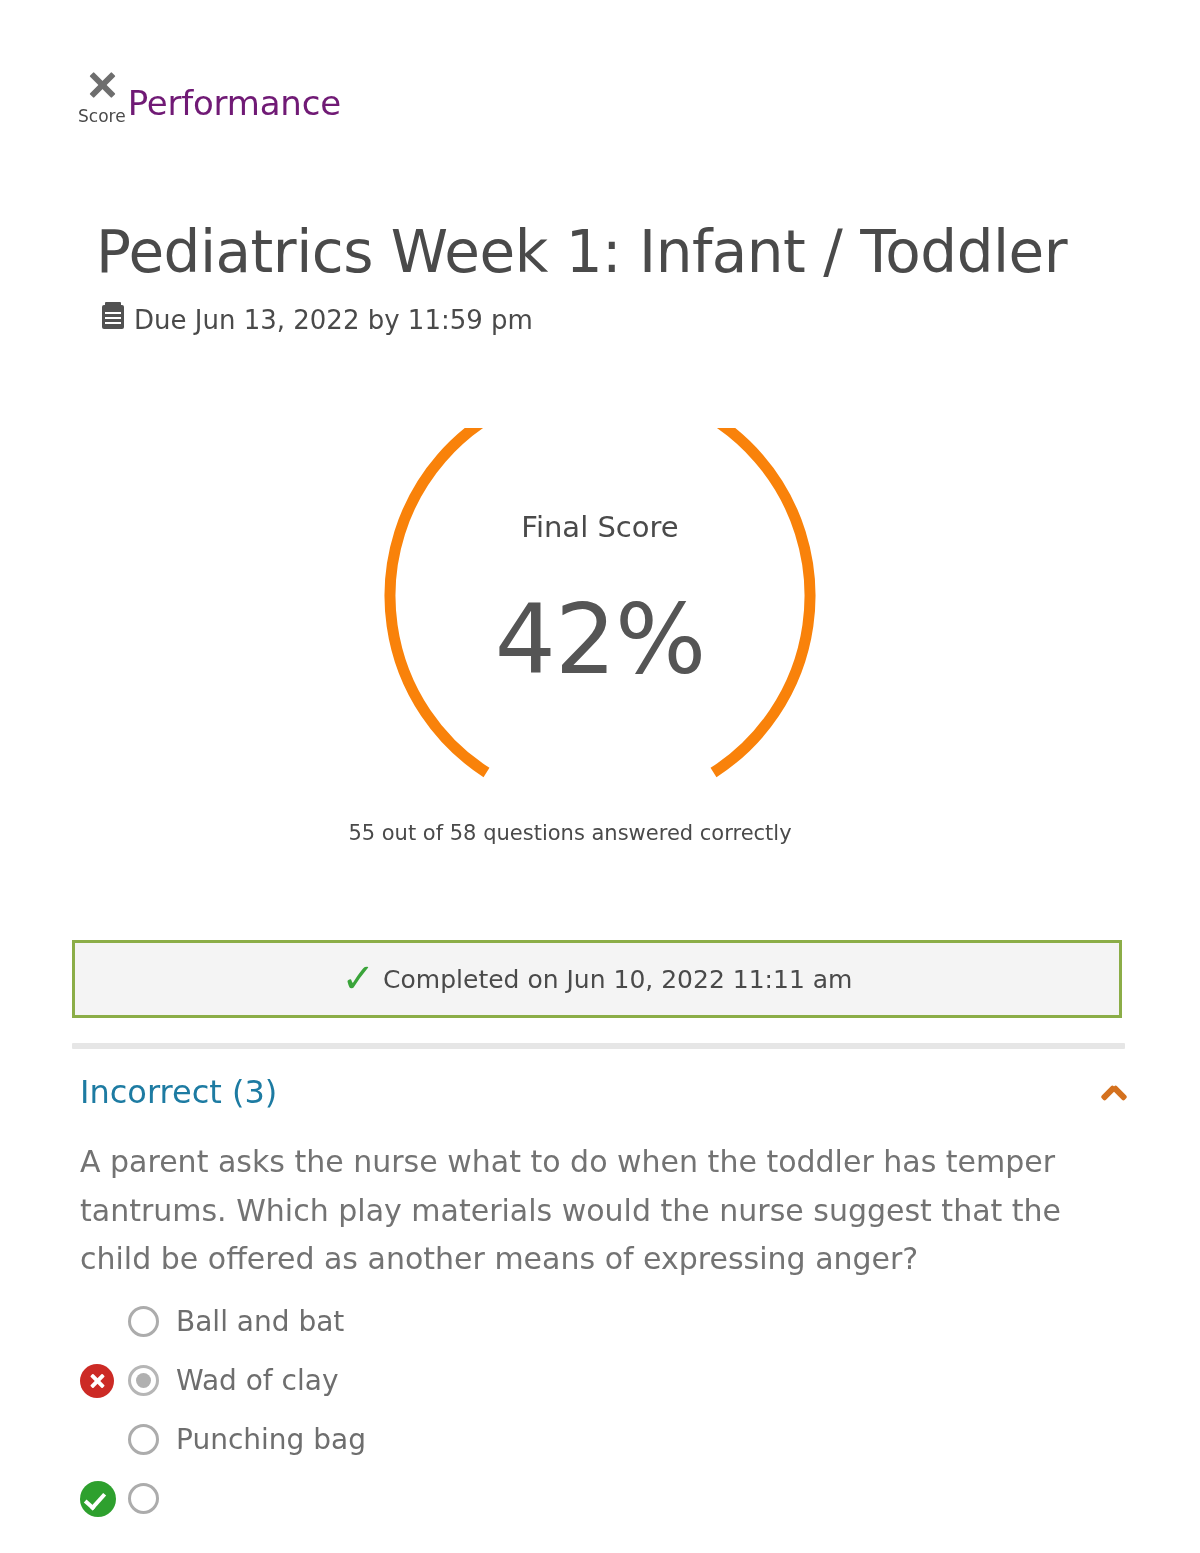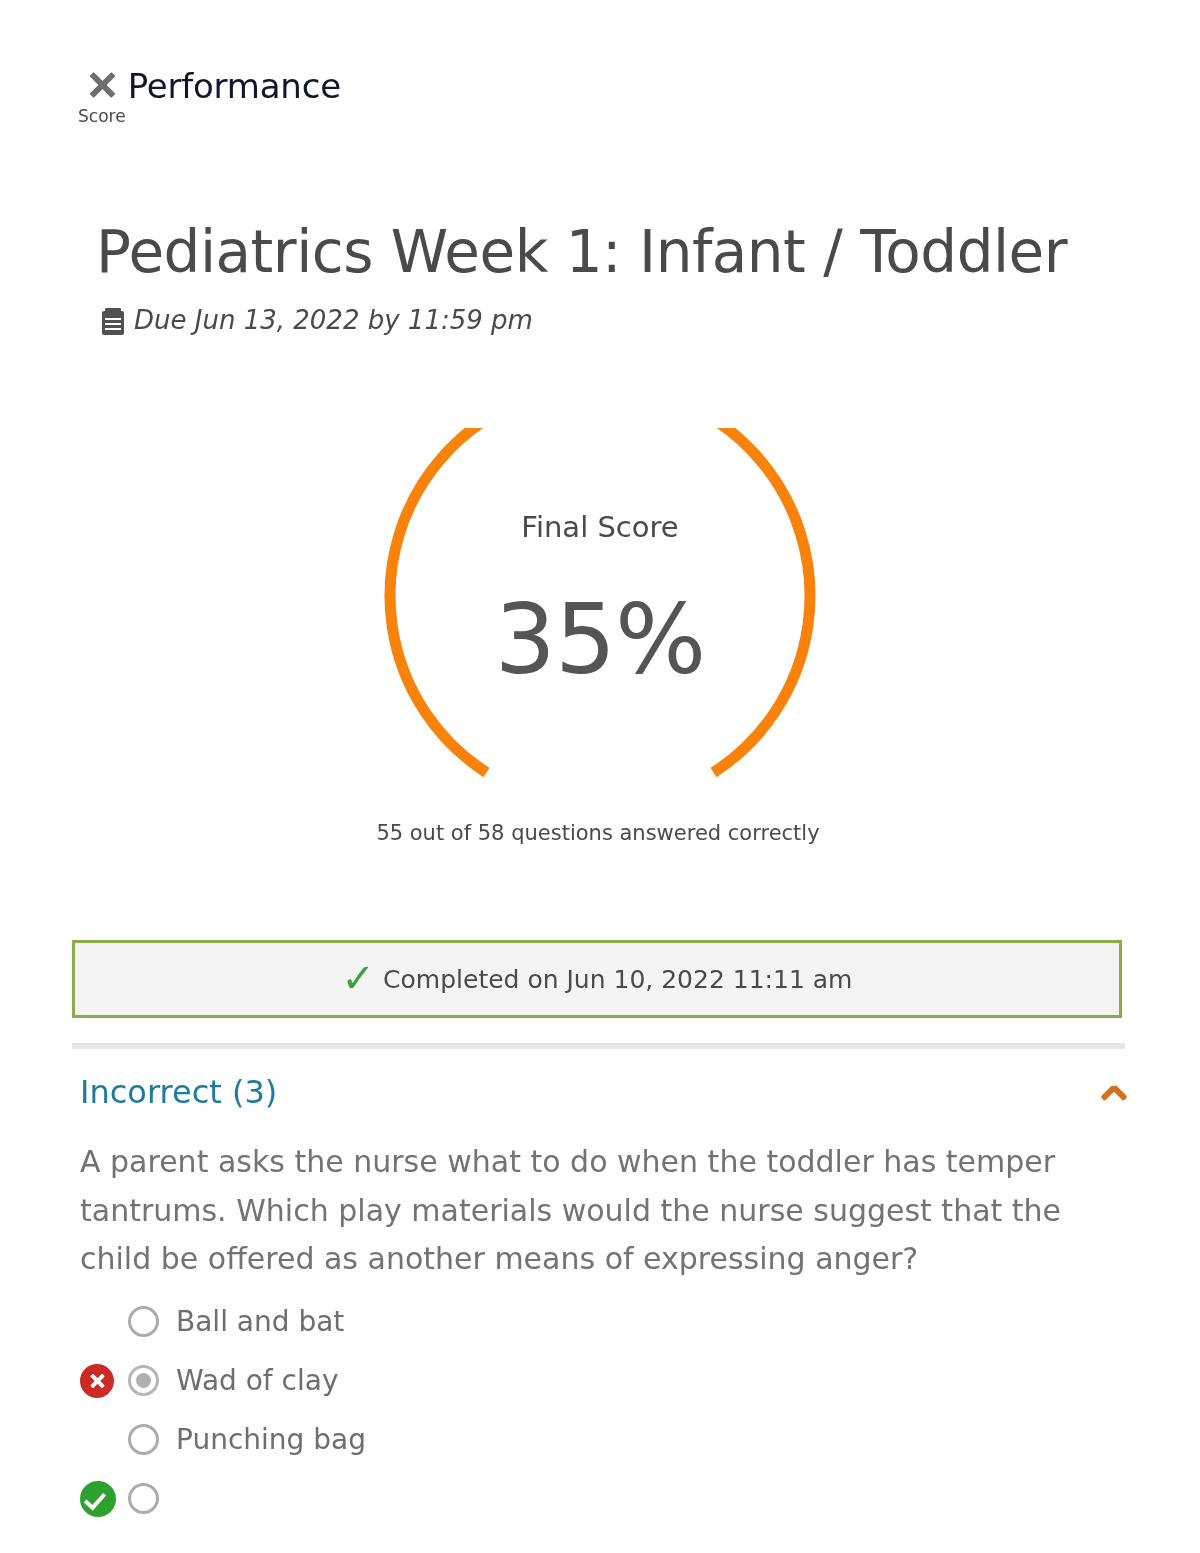--- a/index.html
+++ b/index.html
@@ -47,48 +47,47 @@
   .x-icon::before { transform: rotate(45deg); }
   .x-icon::after  { transform: rotate(-45deg); }
   .exit-label {
     font-size: 17px;
     color: #4a4a4a;
     margin-top: 6px;
     line-height: 1;
   }
   .perf-label {
     font-size: 34px;
-    color: #0f172a;
+    color: #701a75;
     line-height: 1;
     margin-left: 2px;
-    margin-top: 1px;
+    margin-top: 18px;
     letter-spacing: -0.2px;
   }
 
   
   .title {
     position: absolute;
     left: 96px;
     top: 222px;
     font-size: 58px;
     font-weight: 400;
     color: #4a4a4a;
     line-height: 1.05;
     letter-spacing: -0.5px;
     white-space: nowrap;
   }
   .due-row {
     position: absolute;
     left: 102px;
     top: 305px;
     display: flex;
-    align-items: flex-end;
+    align-items: flex-start;
     font-size: 26px;
     color: #4a4a4a;
-    font-style: italic;
   }
   .cal-icon {
     width: 22px;
     height: 24px;
     background: #515151;
     border-radius: 2px;
     position: relative;
     margin-right: 10px;
     flex: none;
   }
@@ -143,21 +142,20 @@
     letter-spacing: -1px;
   }
   .gauge-sub {
     position: absolute;
     width: 1140px;
     text-align: center;
     left: 0;
     top: 393px;
     font-size: 21px;
     color: #4a4a4a;
-    padding-left: 28px;
   }
 
   
   .banner {
     position: absolute;
     left: 72px;
     top: 940px;
     width: 1050px;
     height: 78px;
     box-sizing: border-box;
@@ -339,21 +337,21 @@
 <div class="due-row">
   <span class="cal-icon"></span>
   <span>Due Jun 13, 2022 by 11:59 pm</span>
 </div>
 
 <div class="gauge-wrap">
   <svg class="gauge-svg" width="444" height="380" viewBox="0 0 444 380">
     <path d="M 108.5 344.5 A 210 210 0 1 1 335.5 344.5" fill="none" stroke="#f9820a" stroke-width="11" stroke-linecap="butt"></path>
   </svg>
   <div class="gauge-label">Final Score</div>
-  <div class="gauge-value">35%</div>
+  <div class="gauge-value">42%</div>
   <div class="gauge-sub">55 out of 58 questions answered correctly</div>
 </div>
 
 <div class="banner">
   <span class="check-glyph">✓</span>
   <span class="banner-text">Completed on Jun 10, 2022 11:11 am</span>
 </div>
 
 <div class="divider"></div>
 

